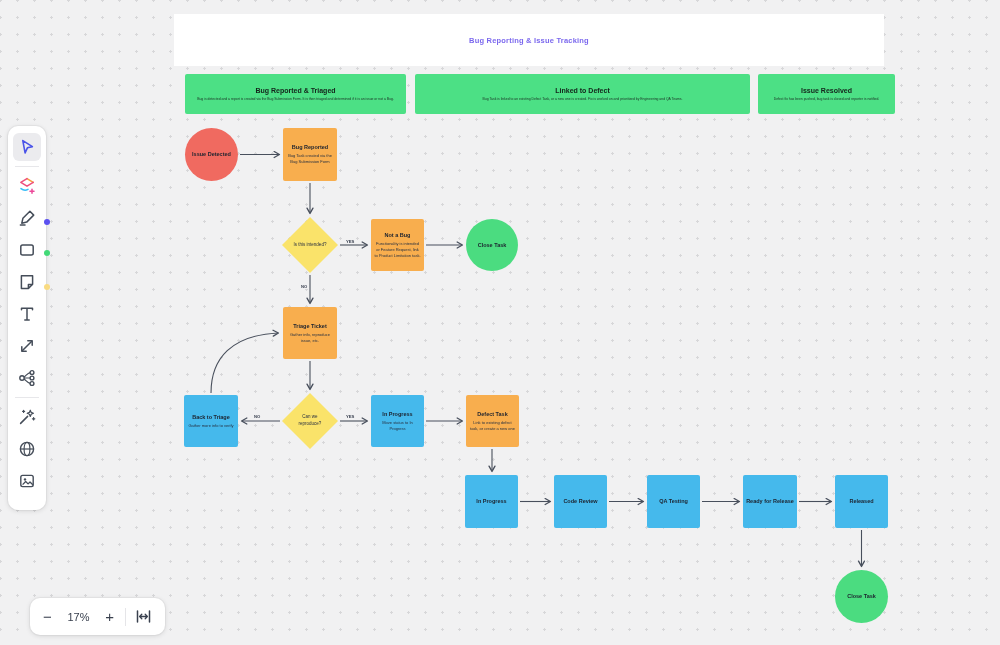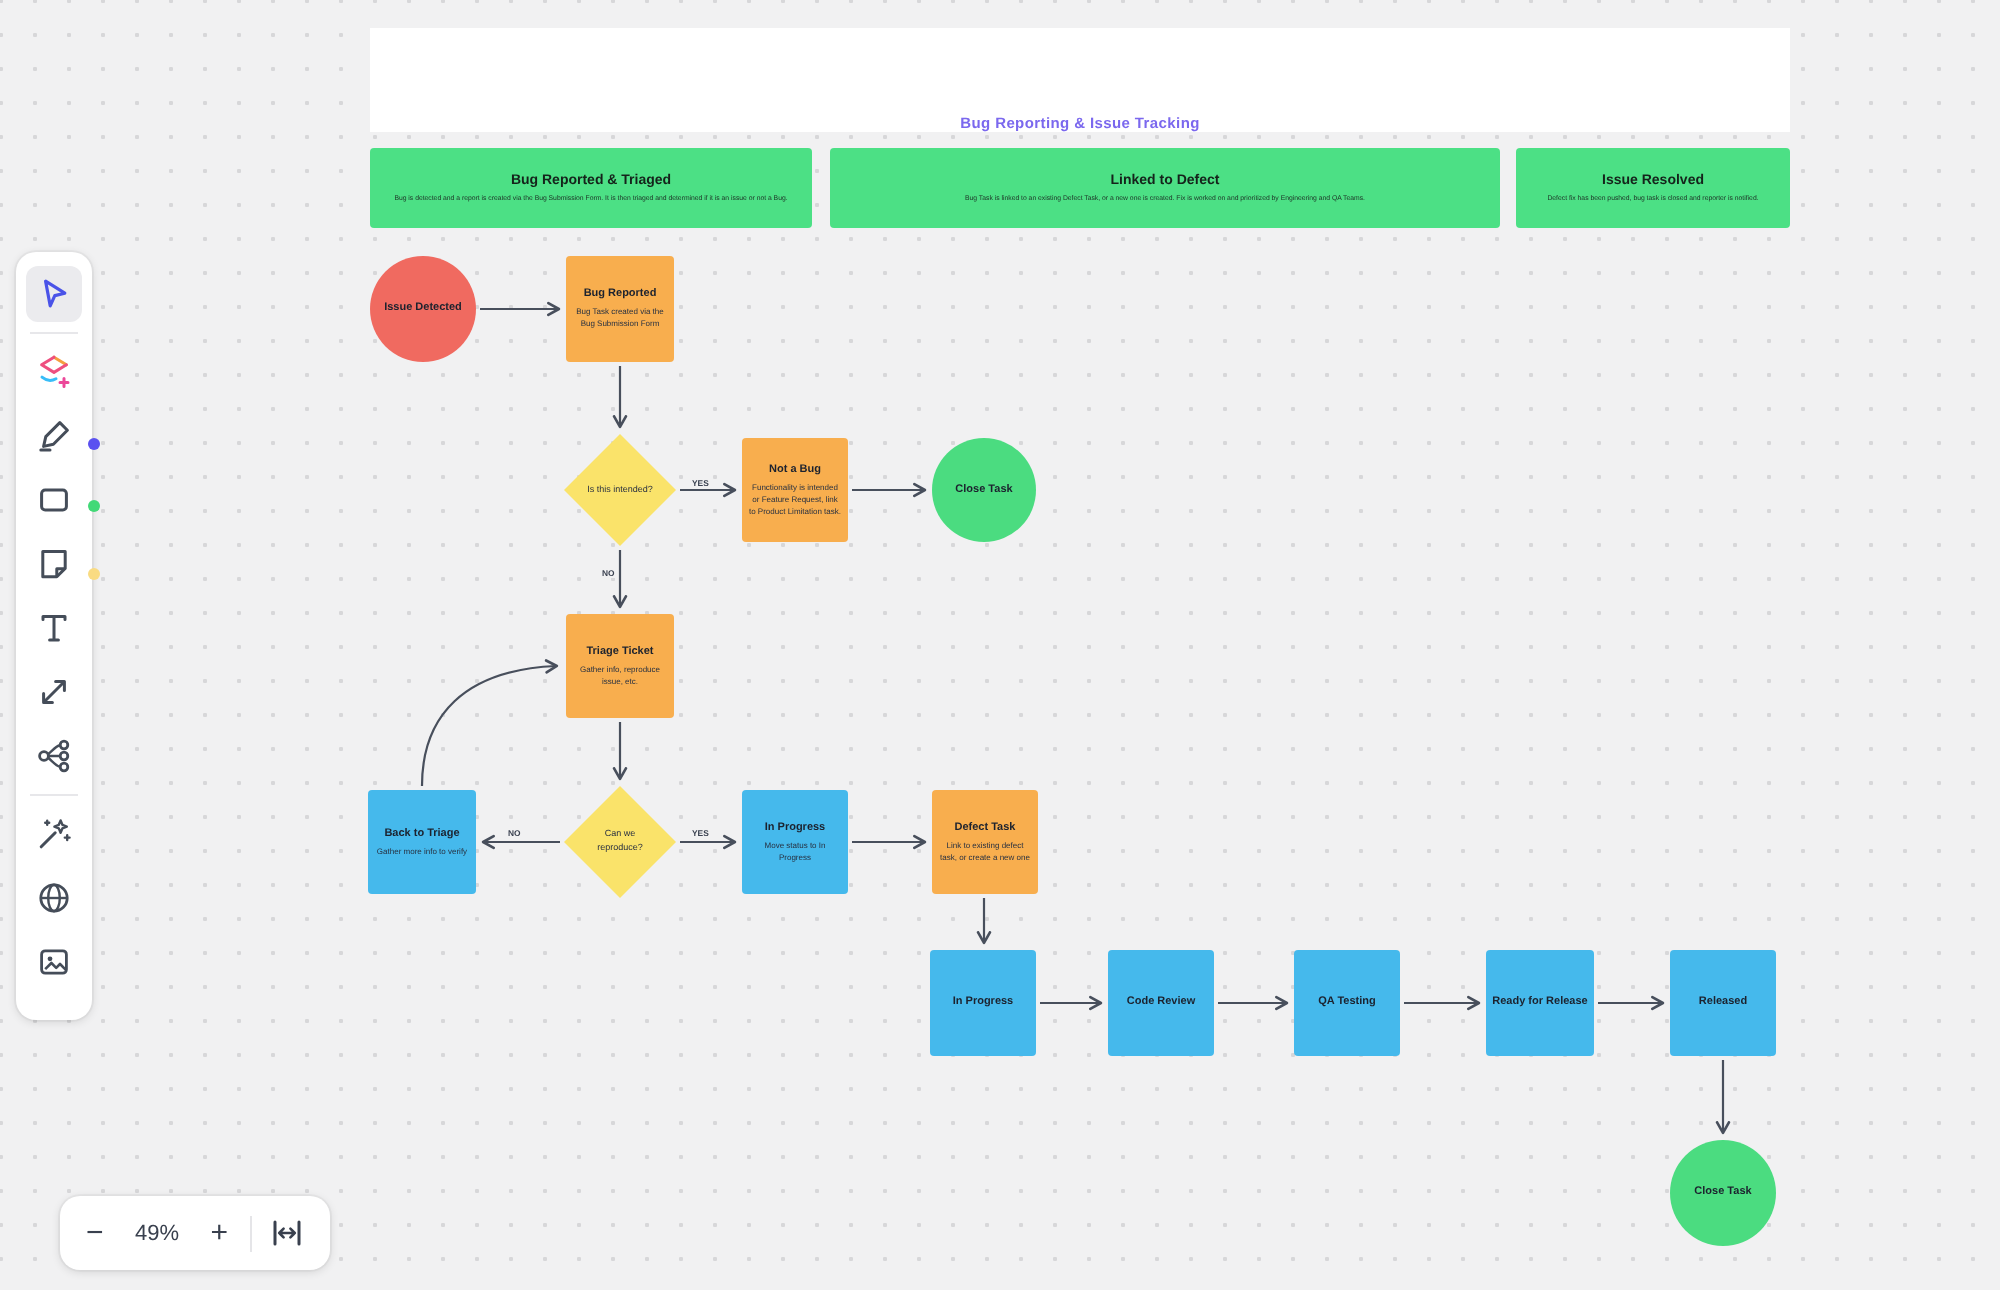--- a/index.html
+++ b/index.html
@@ -14,22 +14,22 @@
     background-image: radial-gradient(circle, #d7d7d9 1px, rgba(0,0,0,0) 1.2px);
     background-size:17px 17px;
     background-position:9px 9px;
   }
   .panel {
     background:#fff; border-radius:10px;
     box-shadow: 0 1px 5px rgba(0,0,0,.12), 0 0 0 1px rgba(0,0,0,.03);
   }
   
   .title-banner {
-    position:absolute; left:185px; top:14px; width:710px; height:52px;
-    background:#fff; display:flex; align-items:flex-end; justify-content:center;
+    position:absolute; left:174px; top:14px; width:710px; height:52px;
+    background:#fff; display:flex; align-items:center; justify-content:center;
   }
   .title-banner span { color:#7b68ee; font-weight:bold; font-size:7.5px; letter-spacing:.2px; }
   .section {
     position:absolute; height:40px; background:#4ce085; border-radius:2px;
     display:flex; flex-direction:column; align-items:center; justify-content:center;
     padding:2px 3px; overflow:hidden;
   }
   .sec-title { font-size:7px; font-weight:bold; color:#15231b; line-height:1.5; }
   .sec-sub { font-size:3.4px; color:#1d3226; white-space:nowrap; line-height:1.6; }
   .s1 { left:185px; top:74px; width:221px; }
@@ -275,21 +275,21 @@
       </svg>
     </div>
   </div>
 
   <span class="color-dot" style="left:44px;top:219px;background:#5b51f0;"></span>
   <span class="color-dot" style="left:44px;top:250px;background:#42d977;"></span>
   <span class="color-dot" style="left:44px;top:284px;background:#f9db82;"></span>
 
   <div class="zoombar panel">
     <span class="zbtn">−</span>
-    <span class="zval">49%</span>
+    <span class="zval">17%</span>
     <span class="zbtn">+</span>
     <span class="zb-divider"></span>
     <svg width="17" height="17" viewBox="0 0 17 17">
       <path d="M2.5 3 v11 M14.5 3 v11" fill="none" stroke="#39404e" stroke-width="1.5" stroke-linecap="round"></path>
       <path d="M4.6 8.5 h7.8 M6.8 6.3 L4.6 8.5 l2.2 2.2 M10.2 6.3 l2.2 2.2 -2.2 2.2" fill="none" stroke="#39404e" stroke-width="1.3" stroke-linecap="round" stroke-linejoin="round"></path>
     </svg>
   </div>
 
 </div>
 

